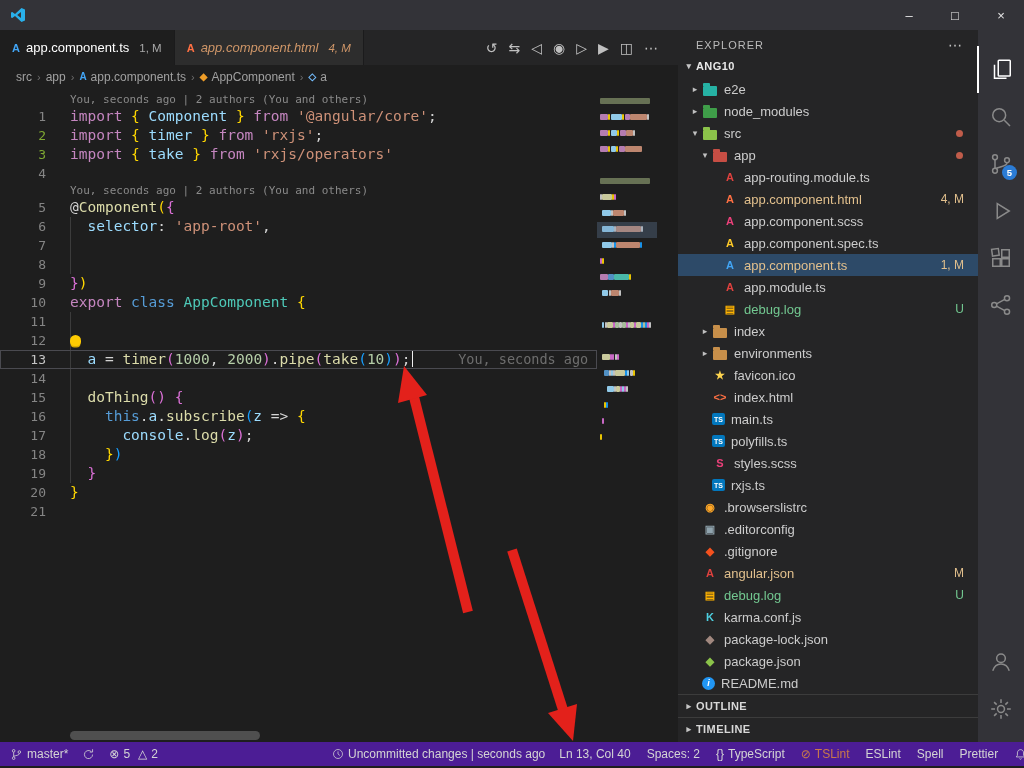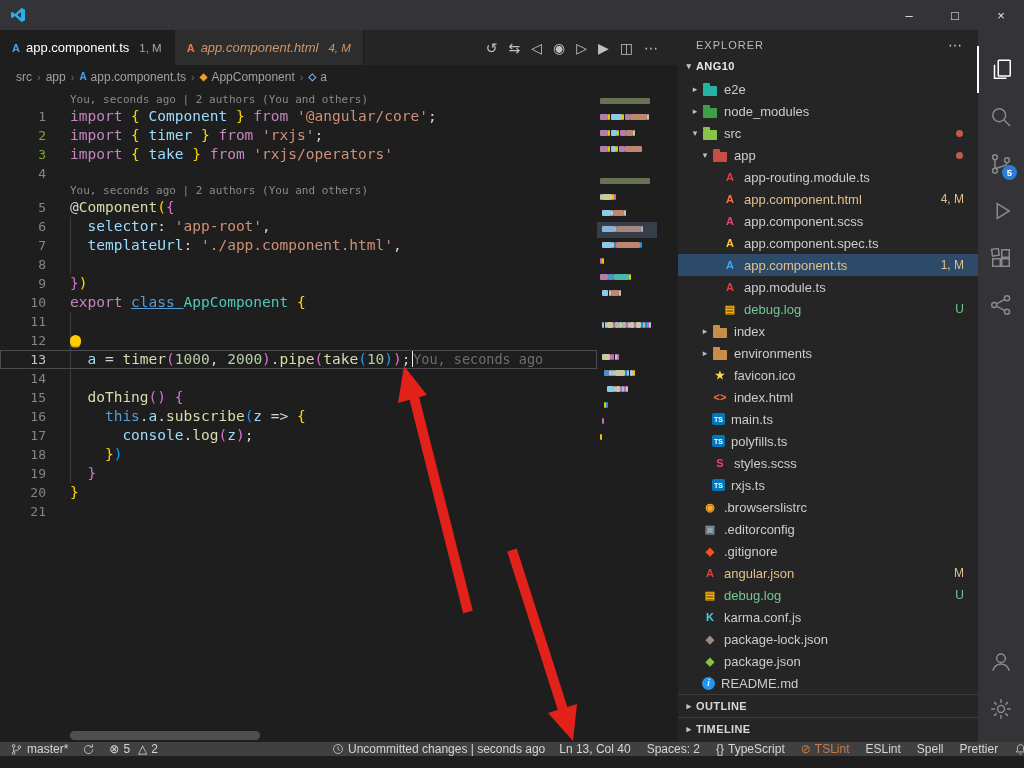--- a/index.html
+++ b/index.html
@@ -36,21 +36,21 @@
   .crow{display:flex;height:19px;line-height:19px;position:relative;}
   .crow.lens{height:15px;line-height:15px;}
   .gut{width:46px;flex:none;text-align:right;color:#858585;font-size:13px;}
   .gut.gadd{color:#7fa832;}
   .crow.current .gut{color:#c6c6c6;}
   .ctext{padding-left:24px;white-space:pre;position:relative;}
   .lenstxt{font-size:11px;color:#8a8a8a;font-family:"DejaVu Sans Mono",monospace;}
   .crow.current{outline:1px solid #4a4a50;outline-offset:-1px;}
   .boxed{outline:1px solid #555b61;outline-offset:0px;}
   .cursor{display:inline-block;width:1.6px;height:16px;background:#eeeeee;vertical-align:-3px;margin-left:1px;}
-  .blame{color:#6e6e6e;font-size:13.5px;}
+  .blame{color:#6e6e6e;margin-left:45px;font-size:13.5px;}
   .bulb{display:inline-block;width:11px;height:11px;border-radius:50% 50% 40% 40%;background:#ffcc02;margin-right:6px;vertical-align:-1px;box-shadow:0 2px 0 -0.5px #d7a900;}
   .iguide{position:absolute;width:1px;background:#3c3c3c;}
   
   #minimap{position:absolute;left:597px;top:58px;width:60px;bottom:0;padding-top:4px;overflow:hidden;}
   .mrow{height:16px;line-height:16px;white-space:nowrap;overflow:hidden;padding-left:3px;}
   .mtok{display:inline-block;height:6px;border-radius:1px;vertical-align:middle;opacity:0.9;}
   #mm-band{position:absolute;left:0;top:134px;width:60px;height:16px;background:rgba(110,140,175,0.30);}
   #hscroll{position:absolute;left:70px;bottom:2px;width:190px;height:9px;border-radius:5px;background:#4f4f4f;}
   
   .sb-title{height:22px;display:flex;align-items:center;padding:4px 16px 0 18px;font-size:11px;letter-spacing:1px;color:#bbbbbb;}
@@ -71,21 +71,21 @@
   .elabel{white-space:nowrap;}
   .espacer{flex:1;}
   .ebadge{padding-right:14px;font-size:12px;flex:none;}
   .edot{width:7px;height:7px;border-radius:50%;background:#c05c4a;margin-right:15px;flex:none;}
   
   .abtn{width:46px;height:47px;display:flex;align-items:center;justify-content:center;position:relative;cursor:pointer;}
   .abtn.active{border-left:2px solid #ffffff;}
   .abadge{position:absolute;right:7px;bottom:7px;min-width:15px;height:15px;border-radius:8px;background:#2b7cd6;color:#fff;font-size:9.5px;display:flex;align-items:center;justify-content:center;font-weight:bold;}
   #ab-bottom{margin-top:auto;padding-bottom:10px;display:flex;flex-direction:column;align-items:center;}
   
-  #statusbar{position:absolute;left:0;top:742px;width:1024px;height:14px;background:#404040;display:flex;align-items:center;font-size:12px;color:#d4d4d4;padding:0 10px;box-sizing:border-box;gap:14px;}
+  #statusbar{position:absolute;left:0;top:742px;width:1024px;height:24px;background:#4c1d95;display:flex;align-items:center;font-size:12px;color:#d4d4d4;padding:0 10px;box-sizing:border-box;gap:14px;}
   .sitem{display:flex;align-items:center;gap:4px;white-space:nowrap;cursor:pointer;}
   #sb-right{margin-left:auto;display:flex;align-items:center;gap:16px;}
   .orange{color:#c97a4a;}
   
   #arrows{position:absolute;left:0;top:0;z-index:60;pointer-events:none;}
   svg.mini{display:block;}
 </style>
 </head>
 <body>
 
@@ -186,32 +186,31 @@
             <div class="crow">
               <div class="gut">5</div>
               <div class="ctext"><span><span style="color: rgb(212, 212, 212);">@</span><span style="color: rgb(220, 220, 170);">Component</span><span style="color: rgb(255, 215, 0);">(</span><span style="color: rgb(218, 112, 214);">{</span></span></div>
             </div>
             <div class="crow">
               <div class="gut">6</div>
               <div class="ctext"><span><span style="color: rgb(156, 220, 254);">  selector</span><span style="color: rgb(212, 212, 212);">: </span><span style="color: rgb(206, 145, 120);">'app-root'</span><span style="color: rgb(212, 212, 212);">,</span></span></div>
             </div>
             <div class="crow">
               <div class="gut">7</div>
-              <div class="ctext"><span><span style="color: rgb(156, 220, 254);">  templateUrl</span><span style="color: rgb(212, 212, 212);">: </span><span style="color: rgb(206, 145, 120);">'./app.component.html'</span><span style="color: rgb(212, 212, 212);">,</span></span></div>
             </div>
             <div class="crow">
               <div class="gut">8</div>
             </div>
             <div class="crow">
               <div class="gut">9</div>
               <div class="ctext"><span><span style="color: rgb(218, 112, 214);">}</span><span style="color: rgb(255, 215, 0);">)</span></span></div>
             </div>
             <div class="crow">
               <div class="gut">10</div>
-              <div class="ctext"><span><span style="color: rgb(197, 134, 192);">export </span><span style="color: rgb(86, 156, 214); text-decoration: underline;">class </span><span style="color: rgb(78, 201, 184);">AppComponent </span><span style="color: rgb(255, 215, 0);">{</span></span></div>
+              <div class="ctext"><span><span style="color: rgb(197, 134, 192);">export </span><span style="color: rgb(86, 156, 214);">class </span><span style="color: rgb(78, 201, 184);">AppComponent </span><span style="color: rgb(255, 215, 0);">{</span></span></div>
             </div>
             <div class="crow">
               <div class="gut">11</div>
             </div>
             <div class="crow">
               <div class="gut">12</div>
               <div class="ctext"><span class="bulb"></span><span></span></div>
             </div>
             <div class="crow current">
               <div class="gut">13</div>

